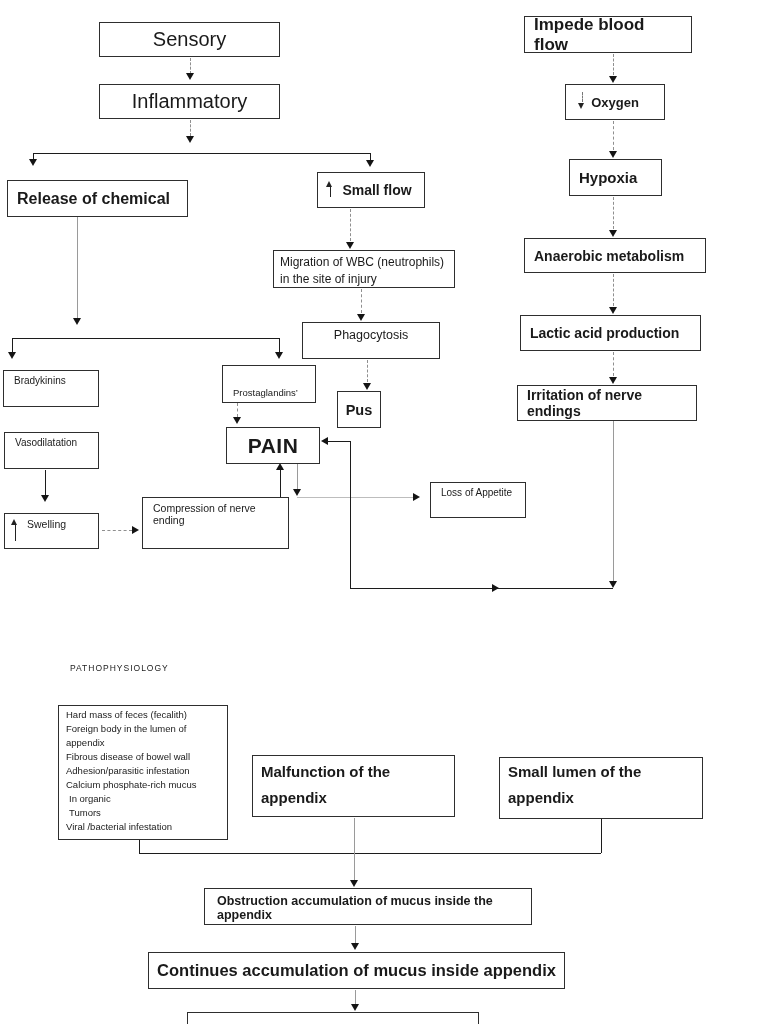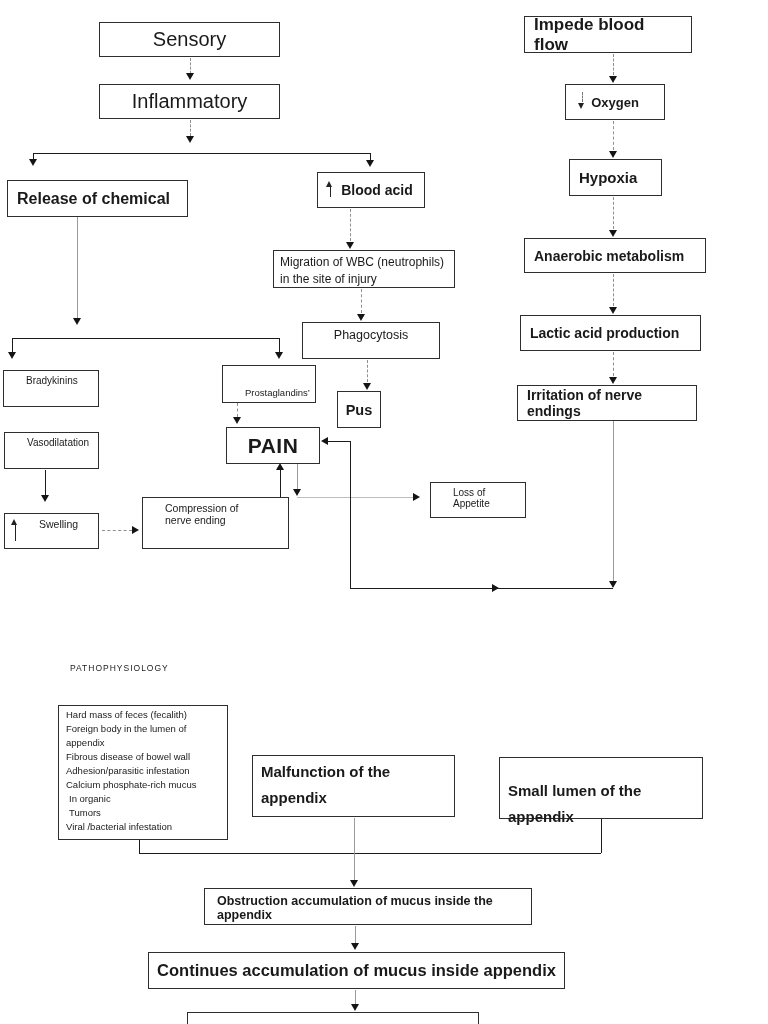--- a/index.html
+++ b/index.html
@@ -8,21 +8,21 @@
     font-family:"Liberation Sans", sans-serif;color:#1a1a1a;overflow:hidden;
     margin:0 auto;
   }
   .box{
     position:absolute;box-sizing:border-box;background:#fff;
     border:1.6px solid #2e2e2e;display:flex;
   }
   .box span{display:inline-block;}
   
   .cc{align-items:center;justify-content:center;text-align:center;}
-  .tl{align-items:flex-start;justify-content:flex-start;text-align:left;padding:4px 22px;}
+  .tl{align-items:flex-start;justify-content:flex-start;text-align:left;padding:4px 10px;}
   .ml{align-items:center;justify-content:flex-start;text-align:left;padding:0 9px;}
   .tc{align-items:flex-start;justify-content:center;padding-top:5px;}
   
   .f-xl{font-size:20px;}
   .f-lgb{font-size:17px;font-weight:bold;}
   .f-mdb{font-size:14px;font-weight:bold;}
   .f-md{font-size:12px;}
   .f-smb{font-size:13px;font-weight:bold;}
   .f-sm{font-size:10px;}
   .f-xs{font-size:9.5px;align-items:flex-end;}
@@ -79,21 +79,21 @@
 
   <div class="box ml f-lgb" style="left:7px;top:180px;width:181px;height:37px;font-size:16px;">
     <span>Release of chemical</span>
   </div>
 
   <div class="box cc f-mdb" style="left:317px;top:172px;width:108px;height:36px;">
     <span class="mini" style="left:8px;top:8px;width:8px;height:18px;">
       <span class="head-up" style="left:0;top:0;"></span>
         <span class="stem" style="left:3.5px;top:5px;height:11px;"></span>
     </span>
-    <span style="margin-left:12px;">Blood acid</span>
+    <span style="margin-left:12px;">Small flow</span>
   </div>
 
   <div class="vl vthin" style="left:77px;top:217px;height:101px;"></div>
   <div class="ah down" style="left:73px;top:318px;"></div>
 
   <div class="vl vdash" style="left:350px;top:209px;height:32px;"></div>
   <div class="ah down" style="left:346px;top:242px;"></div>
 
   <div class="box tl f-md wrap2" style="left:273px;top:250px;width:182px;height:38px;padding:3px 6px;">
     <span>Migration of WBC (neutrophils) in the site of injury</span>
@@ -219,21 +219,21 @@
       <span>Calcium phosphate-rich mucus</span>
       <span style="padding-left:3px;">In organic</span>
       <span style="padding-left:3px;">Tumors</span>
       <span>Viral /bacterial infestation</span>
     </span>
   </div>
 
   <div class="box tl mf" style="left:252px;top:755px;width:203px;height:62px;padding:3px 8px;">
     <span>Malfunction of the appendix</span>
   </div>
-  <div class="box tl mf" style="left:499px;top:757px;width:204px;height:62px;padding:20px 8px;">
+  <div class="box tl mf" style="left:499px;top:757px;width:204px;height:62px;padding:1px 8px;">
     <span>Small lumen of the appendix</span>
   </div>
 
   <div class="vl" style="left:139px;top:840px;height:13px;"></div>
   <div class="hl" style="left:139px;top:853px;width:462px;"></div>
   <div class="vl" style="left:601px;top:819px;height:34px;"></div>
 
   <div class="vl vthin" style="left:354px;top:818px;height:62px;"></div>
   <div class="ah down" style="left:350px;top:880px;"></div>
 

